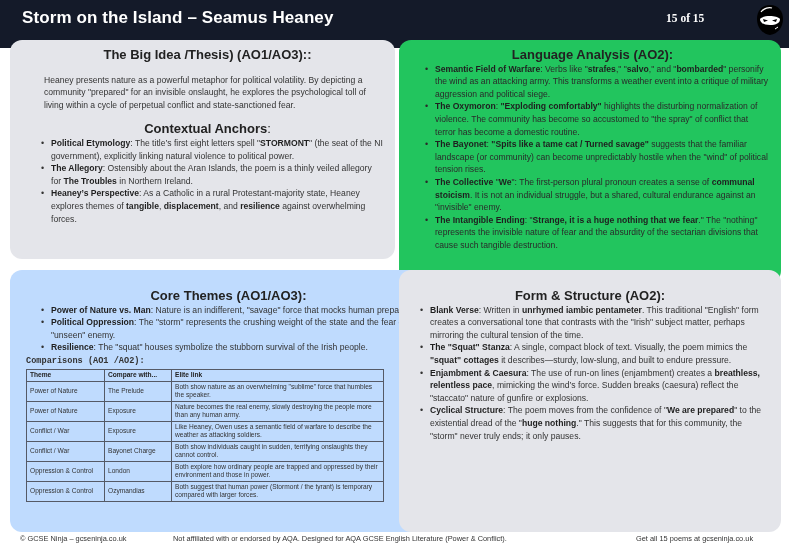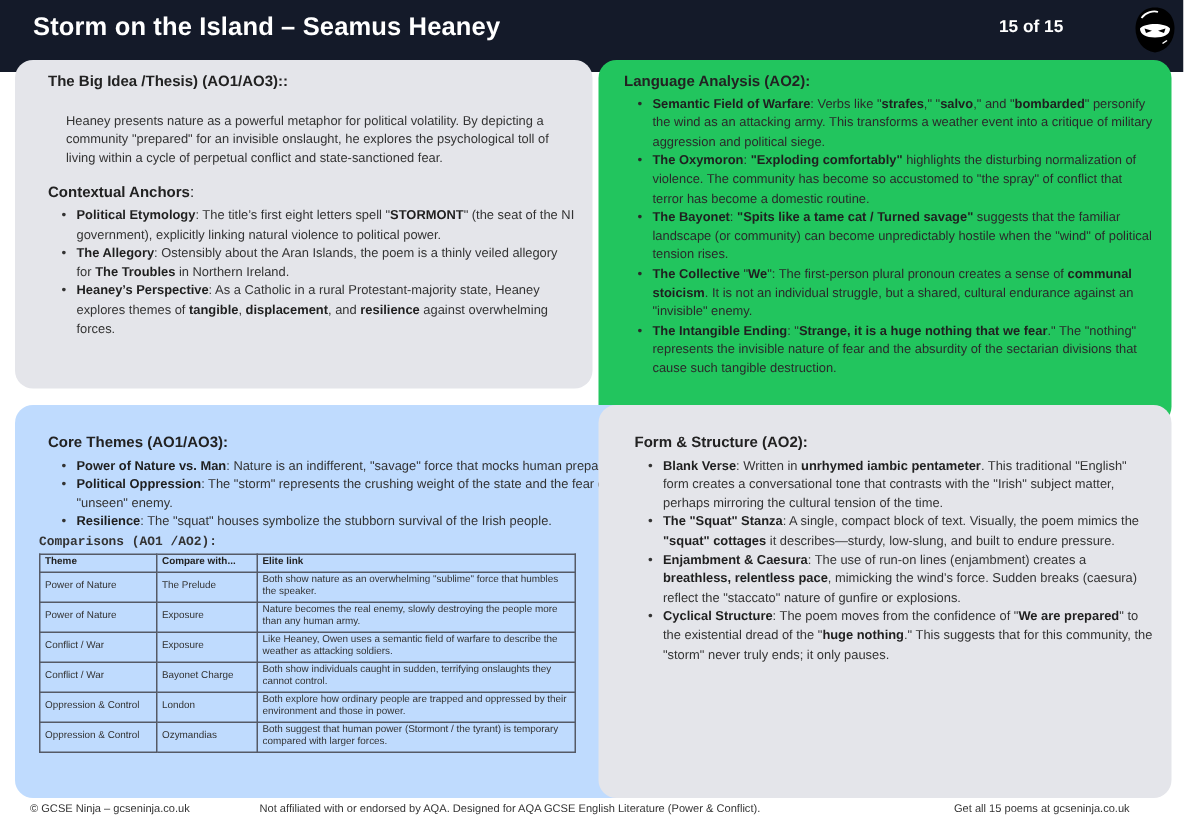--- a/index.html
+++ b/index.html
@@ -6,33 +6,33 @@
   html, body { width: 789px; height: 545px; background: #ffffff; overflow: hidden; }
   body { font-family: "Liberation Sans", "DejaVu Sans", sans-serif; color: #222; position: relative; }
 
   .header {
     position: absolute; left: 0; top: 0; width: 789px; height: 48px;
     background: #141a29; color: #fff;
     display: flex; align-items: center;
   }
   .header .title { position: absolute; left: 22px; top: 8px; font-size: 17px; font-weight: bold; letter-spacing: 0.1px; }
   .header .subtitle { position: absolute; left: 430px; top: 12px; font-size: 11.5px; font-weight: bold; }
-  .header .pageno { position: absolute; left: 666px; top: 12px; font-size: 11.5px; font-weight: bold; }
+  .header .pageno { position: absolute; left: 666px; top: 12px; font-size: 11.5px; font-weight: bold; font-family: Liberation Serif, serif; }
   .header .logo { position: absolute; left: 755px; top: 4px; width: 30px; height: 32px; }
 
   .panel {
     position: absolute; border-radius: 12px; padding: 9px 12px 8px 22px;
     font-size: 8.6px; line-height: 12.6px; color: #333;
   }
   .p-thesis { left: 10px; top: 40px; width: 385px; height: 219px; background: #e4e5ea; }
   .p-lang   { left: 399px; top: 40px; width: 382px; height: 243px; background: #22c55e; padding-left: 17px; color: #2a2a2a;}
   .p-themes { left: 10px; top: 270px; width: 427px; height: 262px; background: #bfdbfe; }
-  .p-form   { left: 399px; top: 270px; width: 382px; height: 262px; background: #e4e5ea; padding-left: 24px; }
+  .p-form   { left: 399px; top: 270px; width: 382px; height: 262px; background: #e4e5ea; padding-left: 12px; }
 
-  .panel h3 { font-size: 10px; font-weight: bold; color: #222; margin-bottom: 1px; }
+  .panel h3 { font-size: 13px; font-weight: bold; color: #222; margin-bottom: 1px; text-align: center; }
   .p-form h3 { margin-top: 11px; }
   .p-themes h3.first { margin-top: 11px; }
   .panel p { margin: 12px; }
   .panel b { color: #1f1f1f; }
   .panel ul { list-style: none; margin: 0 0 0 9px; }
   .panel li { position: relative; padding-left: 10px; margin-bottom: 0; }
   .panel li::before { content: "\2022"; position: absolute; left: 0; top: 0; font-size: 9px; }
 
   table.cmp { border-collapse: collapse; width: 358px; font-size: 6.6px; line-height: 8.4px; margin-top: 1px; margin-left: -6px; }
   table.cmp th, table.cmp td { border: 1px solid #555a66; padding: 1px 3px; text-align: left; vertical-align: middle; color: #333; }

